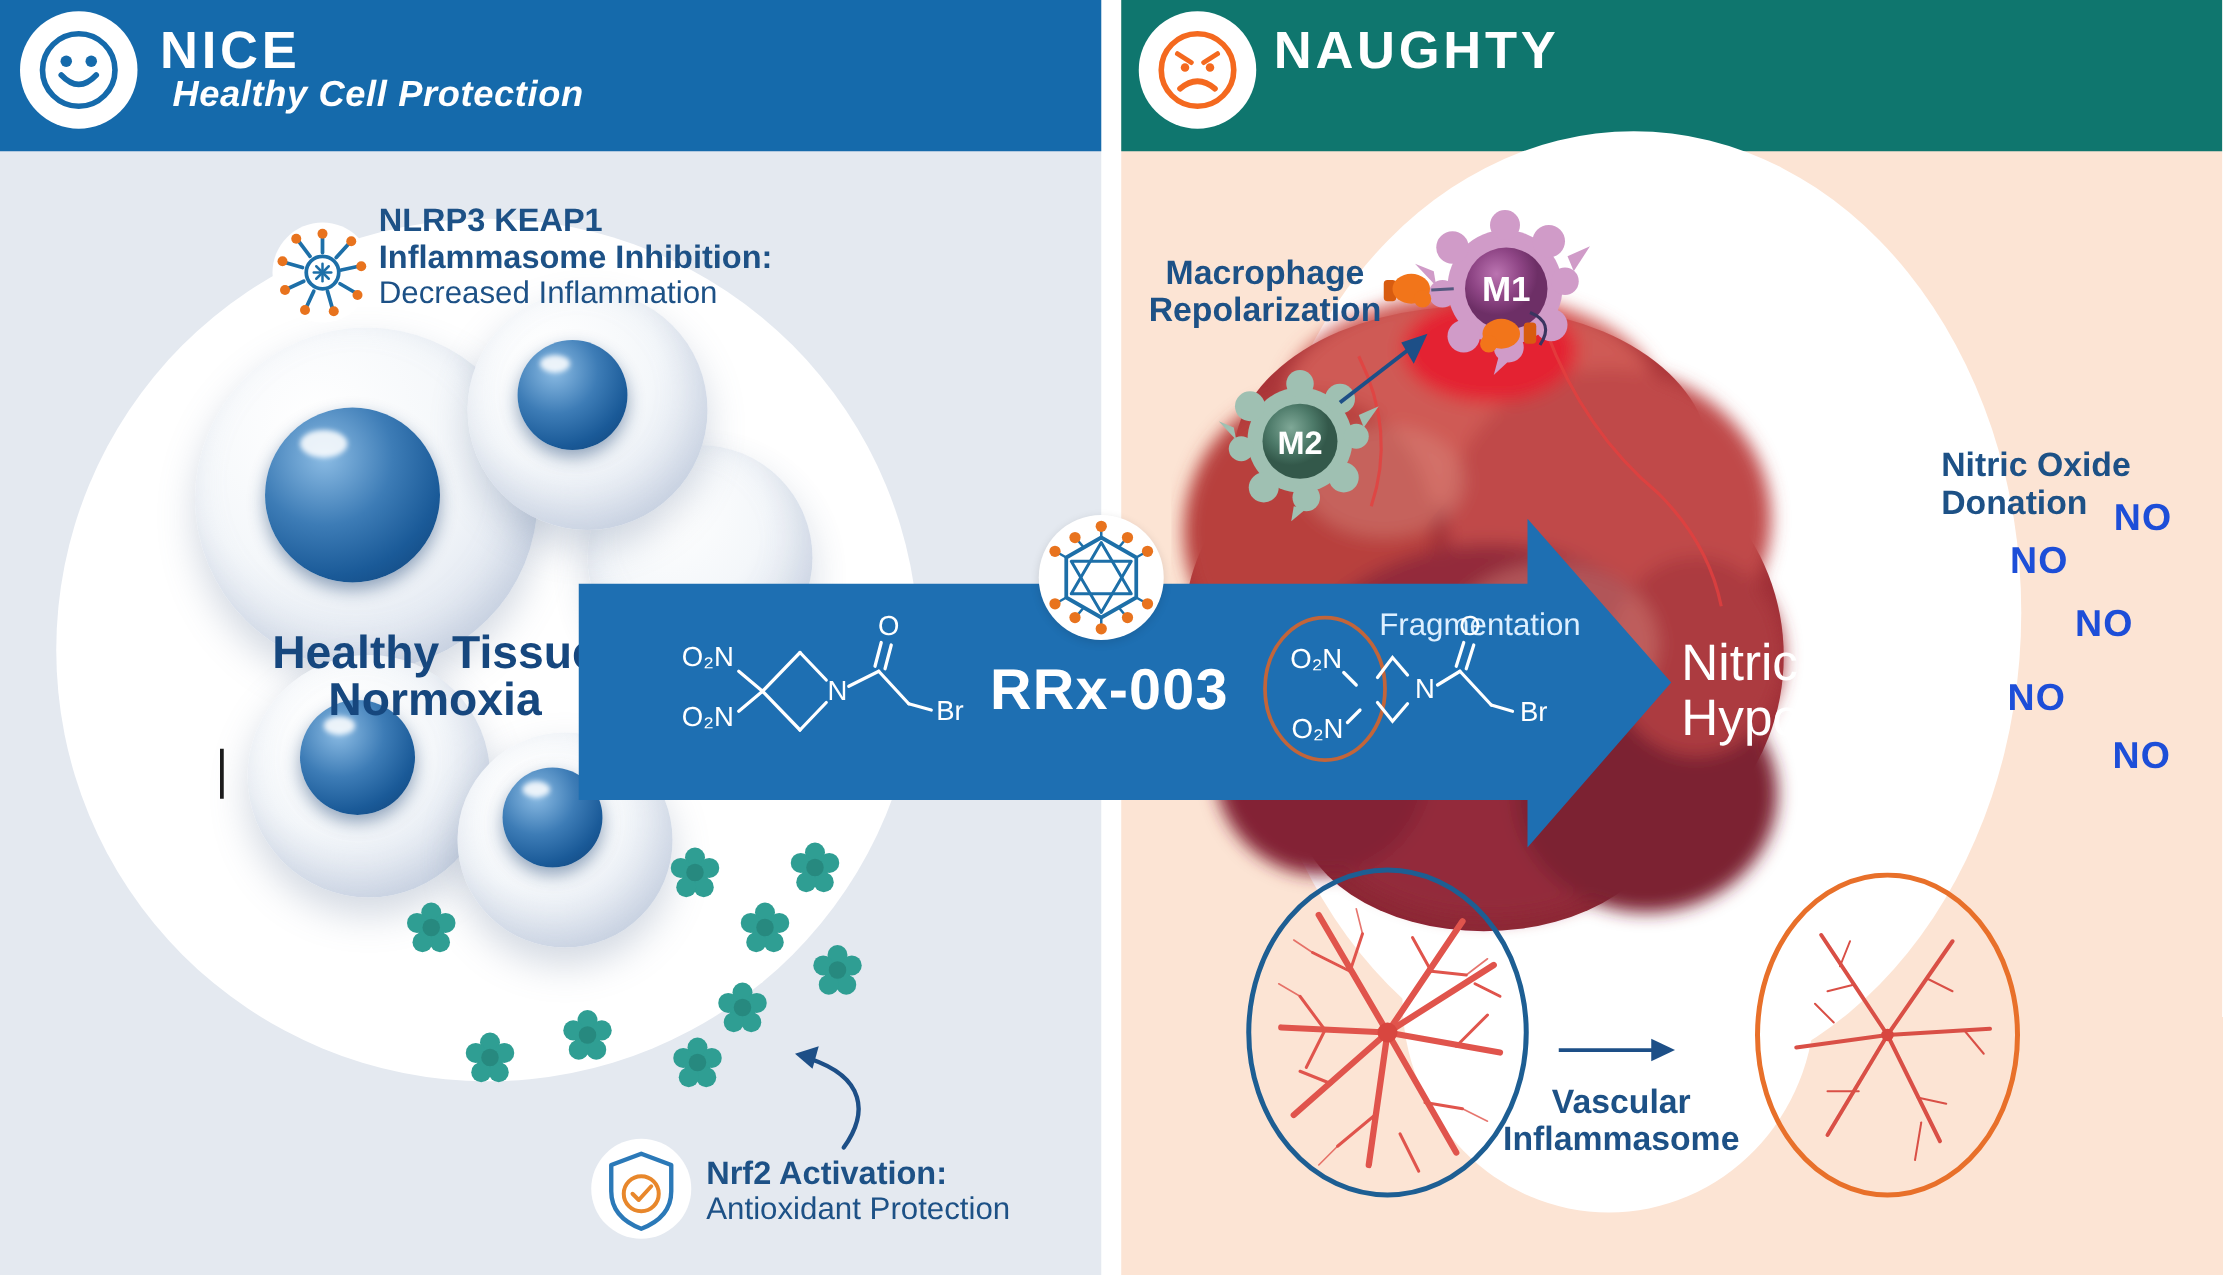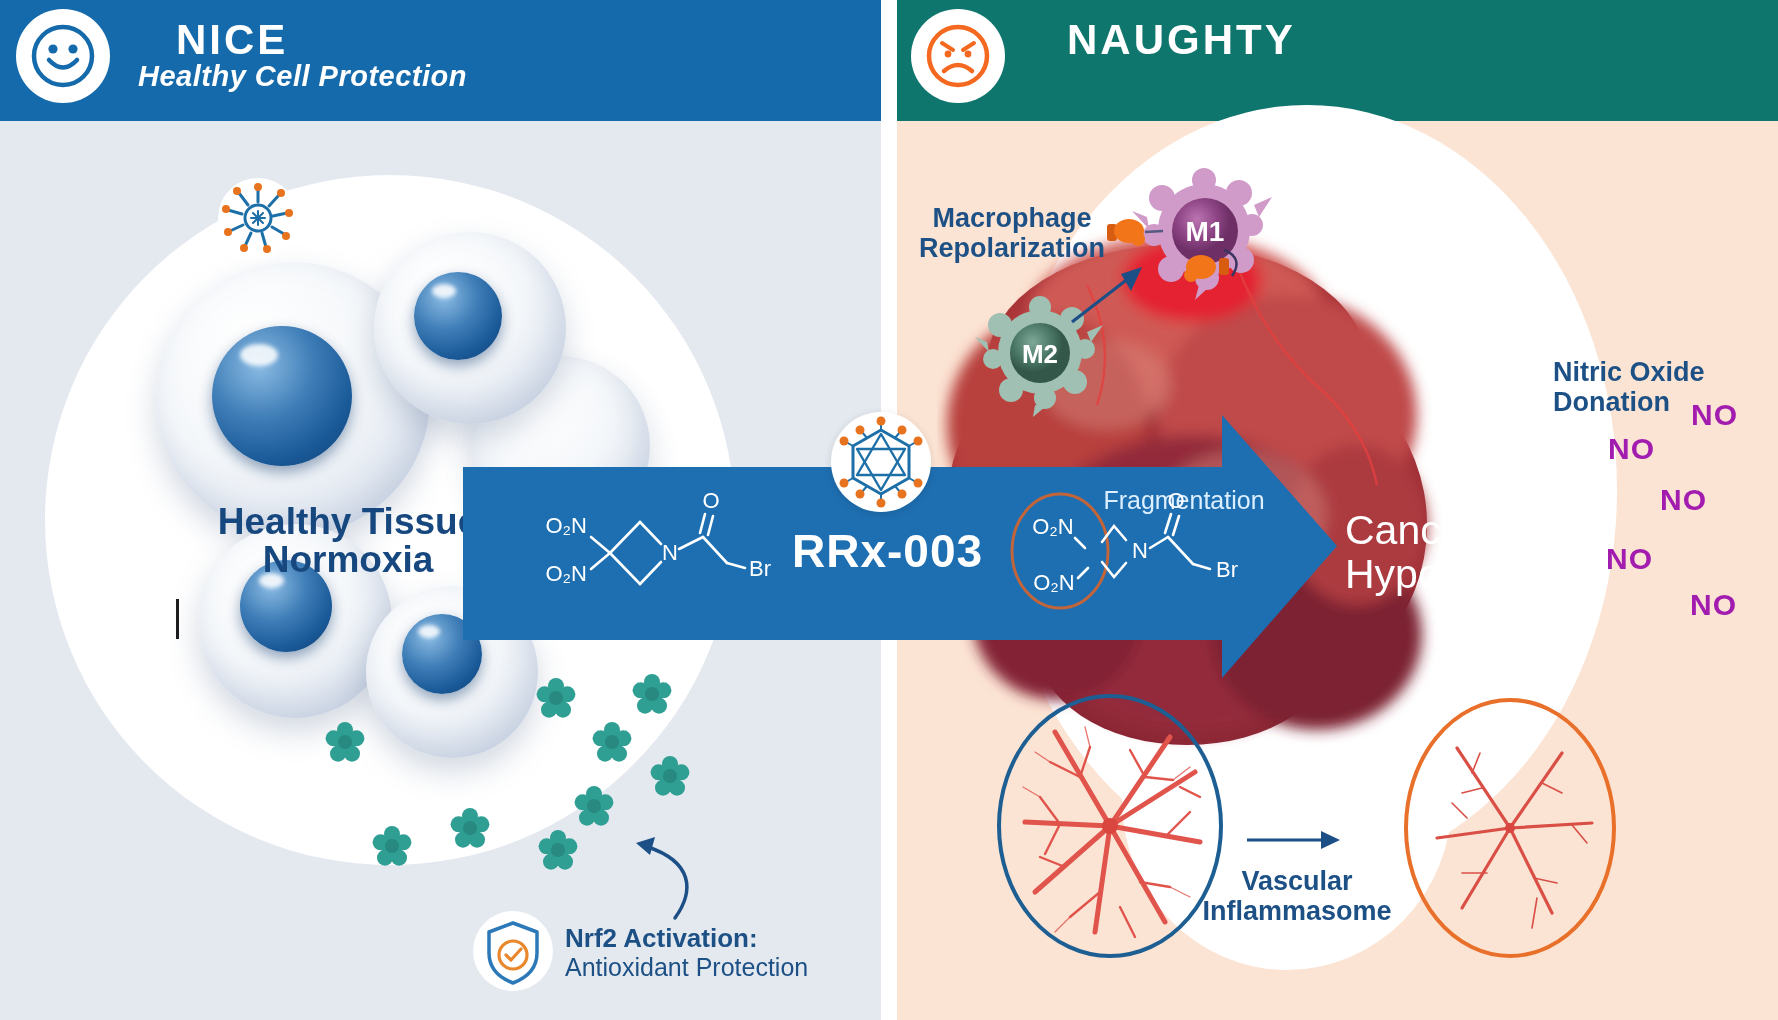--- a/index.html
+++ b/index.html
@@ -1,35 +1,35 @@
 <!DOCTYPE html>
 <html><head>
 <meta charset="utf-8">
 <style>
   html,body{margin:0;padding:0;background:#fff;}
   #stage{position:relative;width:1778px;height:1020px;background:#ffffff;overflow:hidden;
          font-family:"Liberation Sans",sans-serif;}
   .abs{position:absolute;}
   .panel{position:absolute;top:0;height:1020px;}
   .hdr{position:absolute;top:0;left:0;right:0;height:121px;}
-  .hdr-title{position:absolute;color:#fff;font-weight:700;font-size:42px;letter-spacing:3px;margin-left:48px;}
+  .hdr-title{position:absolute;color:#fff;font-weight:700;font-size:42px;letter-spacing:3px;}
   .hdr-sub{position:absolute;color:#fff;font-style:italic;font-weight:600;font-size:29px;letter-spacing:.5px;margin-left:10px;}
   .icon-circle{position:absolute;background:#fff;border-radius:50%;}
   .navy{color:#1d5186;}
   .lbl-b{font-weight:700;font-size:26px;line-height:29px;}
   .lbl-r{font-weight:400;font-size:25px;line-height:29px;}
   .cell{position:absolute;border-radius:50%;
         background:radial-gradient(circle at 35% 28%, #ffffff 0%, #f4f7fa 45%, #e2e8f1 72%, #c7d2e1 100%);
         box-shadow:0 14px 30px rgba(110,130,160,.30), inset -8px -14px 30px rgba(160,175,200,.35);}
   .nucleus{position:absolute;border-radius:50%;
         background:radial-gradient(circle at 34% 28%, #8cbce4 0%, #3d7cb6 40%, #1a5a98 70%, #0e3f74 100%);
         box-shadow:0 6px 14px rgba(20,60,110,.45);}
   .spec{position:absolute;border-radius:50%;background:#fff;opacity:.85;filter:blur(2px);}
   .whiteblob{position:absolute;background:#fff;border-radius:50%;}
-  .no-label{position:absolute;color:#a21caf;font-weight:800;font-size:30px;letter-spacing:1px;}
+  .no-label{position:absolute;color:#1d4ed8;font-weight:800;font-size:30px;letter-spacing:1px;}
   .chem-text{fill:#fff;font-family:"Liberation Sans",sans-serif;font-size:22px;font-weight:500;}
   .center-txt{text-align:center;}
 </style>
 </head>
 <body>
 
 <div id="stage">
 
   <div class="panel" style="left:0;width:881px;background:#e4e9f0;">
     <div class="hdr" style="background:#156aab;">
@@ -100,20 +100,25 @@
             <circle cx="71" cy="35" r="4"></circle>
           <circle cx="68" cy="58" r="4"></circle>
             <circle cx="49" cy="71" r="4"></circle>
             <circle cx="26" cy="70" r="4"></circle>
           <circle cx="10" cy="54" r="4"></circle>
             <circle cx="8" cy="31" r="4"></circle>
             <circle cx="19" cy="13" r="4"></circle>
         </g>
       </svg>
     </div>
+    <div class="abs navy" style="left:303px;top:162px;">
+      <div class="lbl-b">NLRP3 KEAP1</div>
+      <div class="lbl-b">Inflammasome Inhibition:</div>
+      <div class="lbl-r">Decreased Inflammation</div>
+    </div>
 
     <svg class="abs" width="0" height="0">
         <defs>
           <symbol id="nrf2star" viewBox="0 0 44 44">
       <g fill="#2f9e93">
         <circle cx="22" cy="22" r="11"></circle>
         <circle cx="22" cy="10" r="8"></circle>
               <circle cx="33.4" cy="18.3" r="8"></circle>
               <circle cx="29" cy="33.7" r="8"></circle>
         <circle cx="15" cy="33.7" r="8"></circle>
@@ -213,21 +218,21 @@
         <ellipse cx="305" cy="290" rx="85" ry="65" fill="#cf7f78" opacity=".5"></ellipse>
         <ellipse cx="170" cy="160" rx="65" ry="45" fill="#d88c80" opacity=".45"></ellipse>
       </g>
       <g fill="none" stroke="#e3403f" stroke-width="2.5" opacity=".8">
         <path d="M300 40 Q330 120 390 170 Q430 210 440 260"></path>
         <path d="M150 60 Q180 120 160 180"></path>
       </g>
     </svg>
 
     <div class="abs" style="left:448px;top:508px;color:#fff;font-weight:500;font-size:41px;line-height:44px;">
-      <div>Cancer</div>
+      <div>Nitric</div>
       <div>Hypoxia</div>
     </div>
 
     <svg class="abs" style="left:98px;top:692px;" width="230" height="268" viewBox="0 0 230 268">
       <ellipse cx="115" cy="134" rx="111" ry="130" fill="none" stroke="#1d5e93" stroke-width="4"></ellipse>
       <g stroke="#e0544c" fill="none" stroke-linecap="round">
         <g stroke-width="5">
           <path d="M115 134 L60 40"></path>
             <path d="M115 134 L175 45"></path>
             <path d="M115 134 L30 130"></path>

